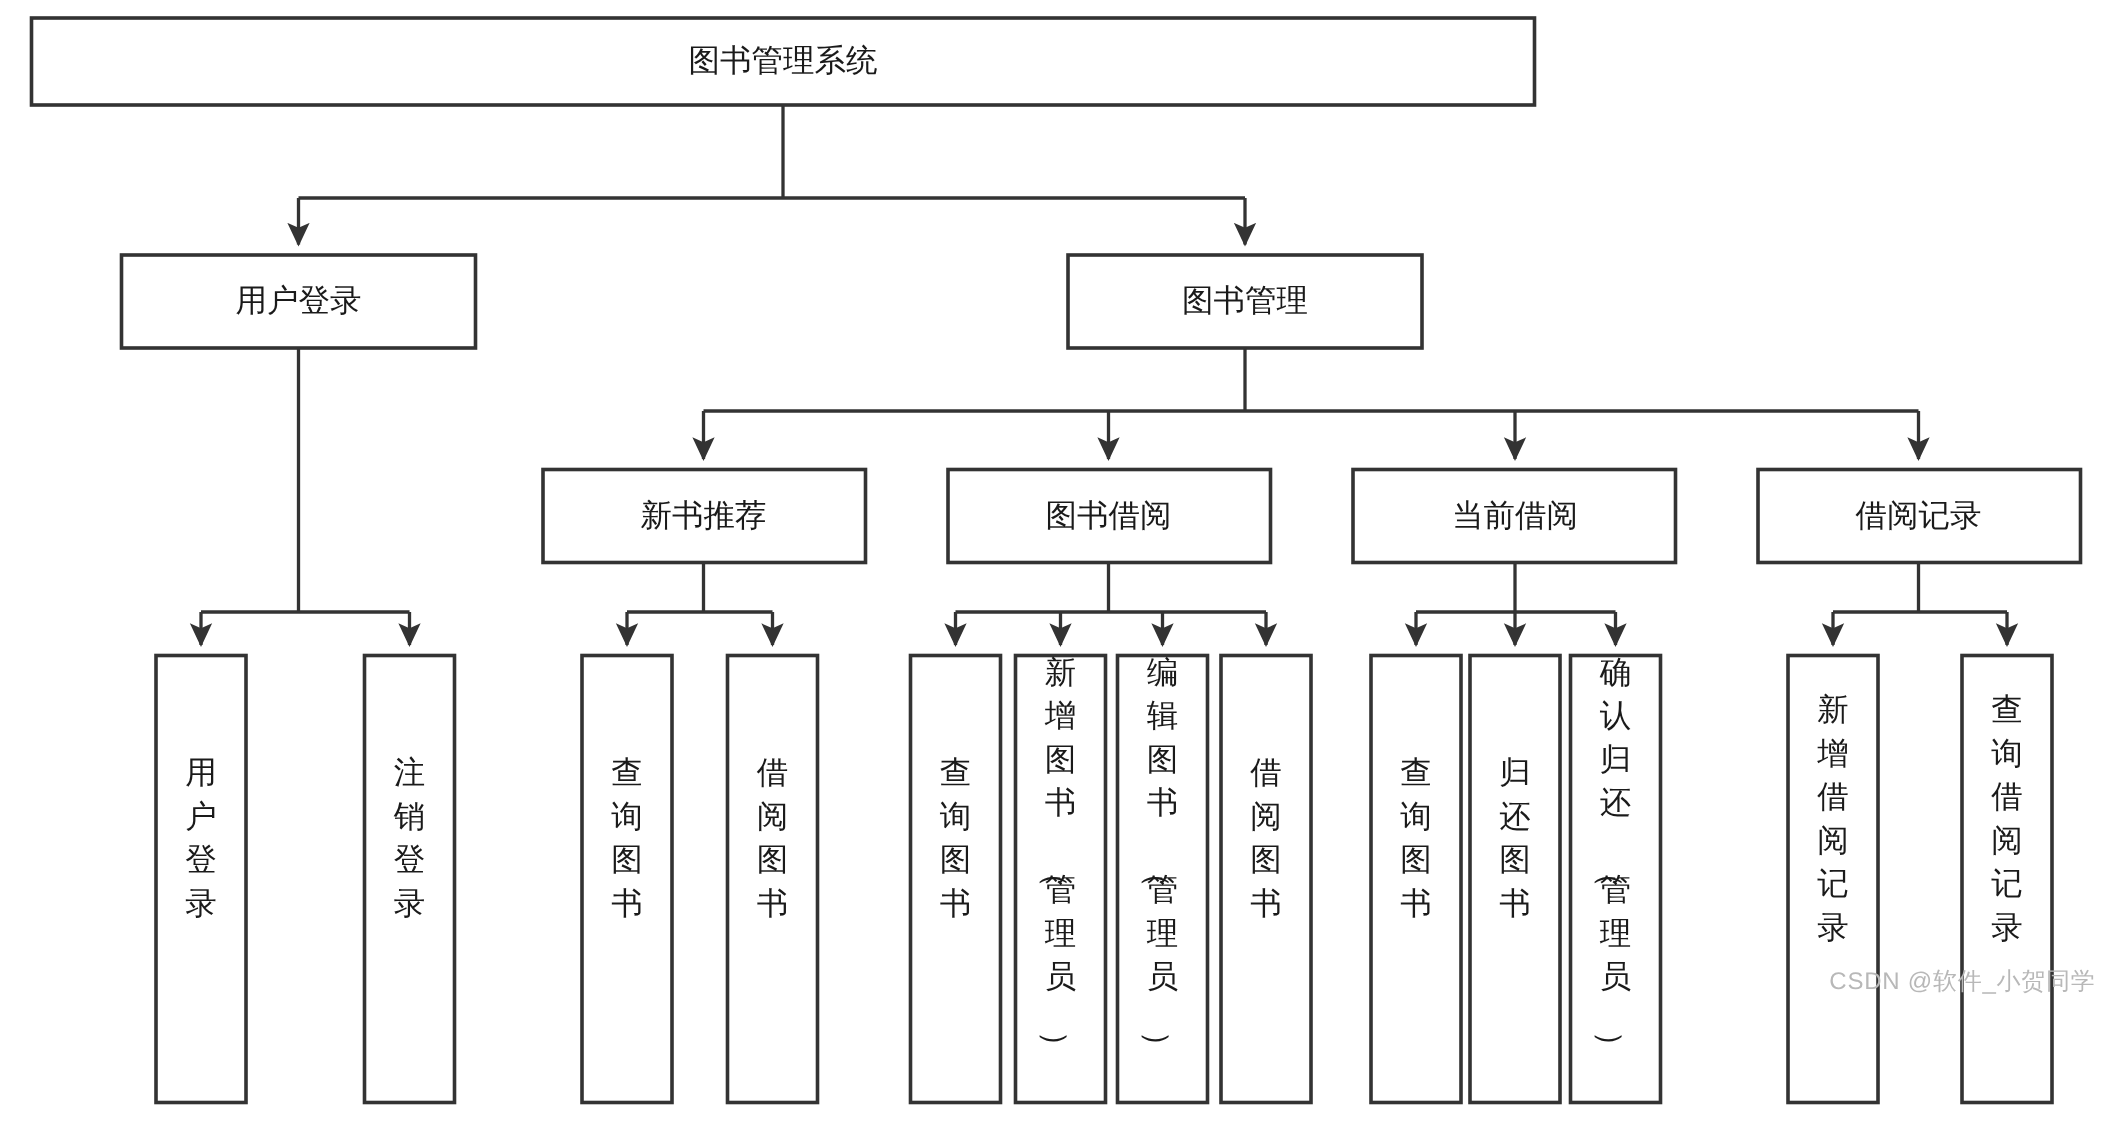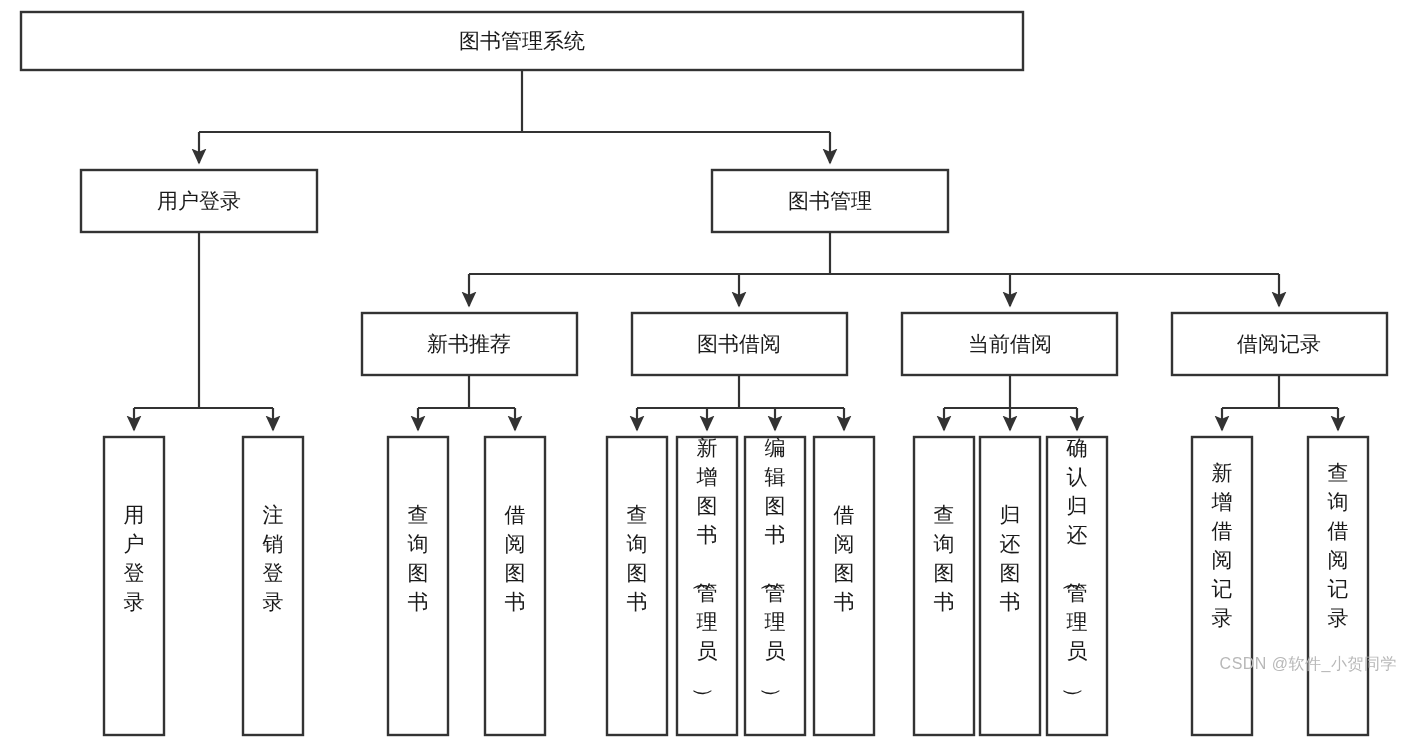--- a/index.html
+++ b/index.html
@@ -7,21 +7,21 @@
        font-family:"Liberation Sans","DejaVu Sans",sans-serif;}
   #diagram-root{position:relative;width:1405px;height:681px;background:#fff;}
   svg#chart-svg{position:absolute;left:0;top:0;width:1405px;height:747px;}
   .node-box{fill:#ffffff;stroke:#333333;stroke-width:2.4;}
   .edge-line{stroke:#333333;stroke-width:2.2;fill:none;}
   .node-label{font-family:"Liberation Sans","DejaVu Sans",sans-serif;
               fill:#1a1a1a;font-size:21px;text-anchor:middle;
               dominant-baseline:middle;}
   .node-label-v{font-family:"Liberation Sans","DejaVu Sans",sans-serif;
               fill:#1a1a1a;font-size:21px;text-anchor:middle;}
-  .watermark{position:absolute;right:8px;bottom:6px;
+  .watermark{position:absolute;right:8px;bottom:16px;
              font-family:"Liberation Sans","DejaVu Sans",sans-serif;
              font-size:16px;color:#b8b8b8;white-space:nowrap;
              letter-spacing:0.5px;}
 </style>
 </head>
 <body>
 
 <div id="diagram-root">
 
   <svg id="chart-svg" viewBox="0 0 1405 747">

